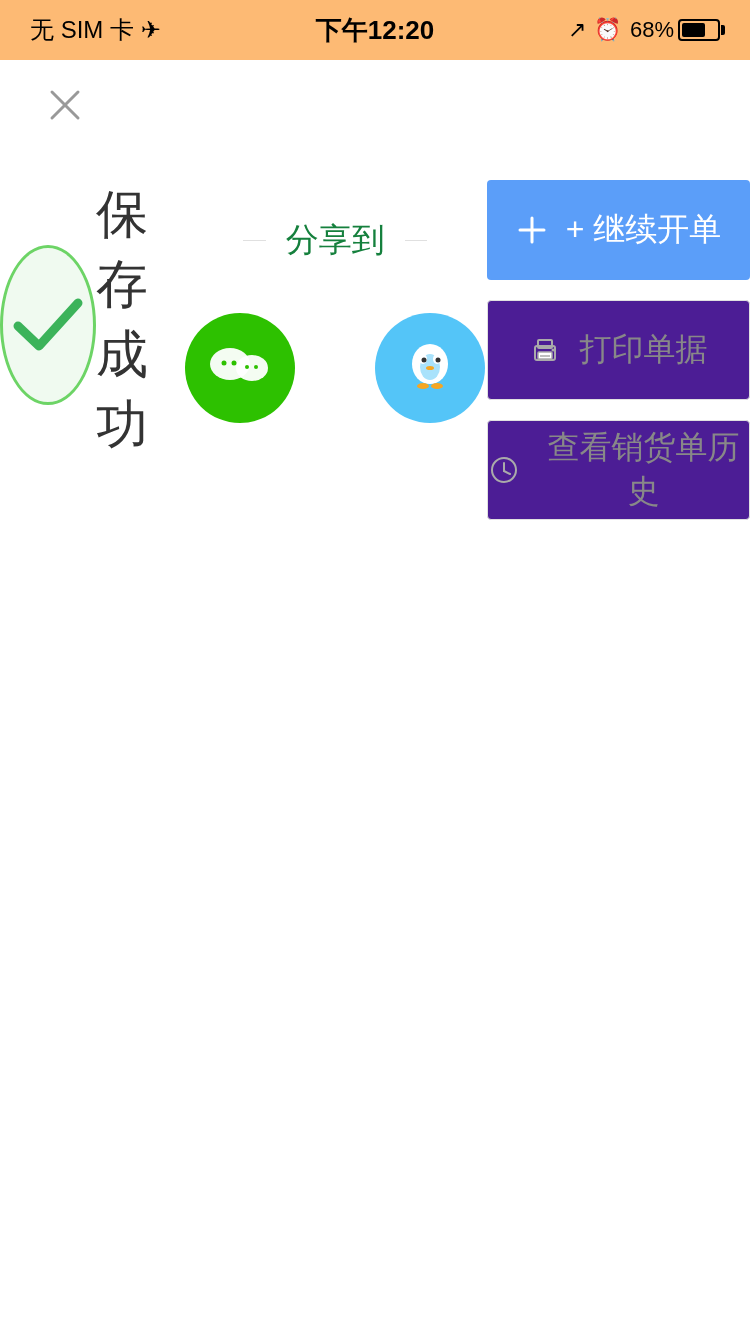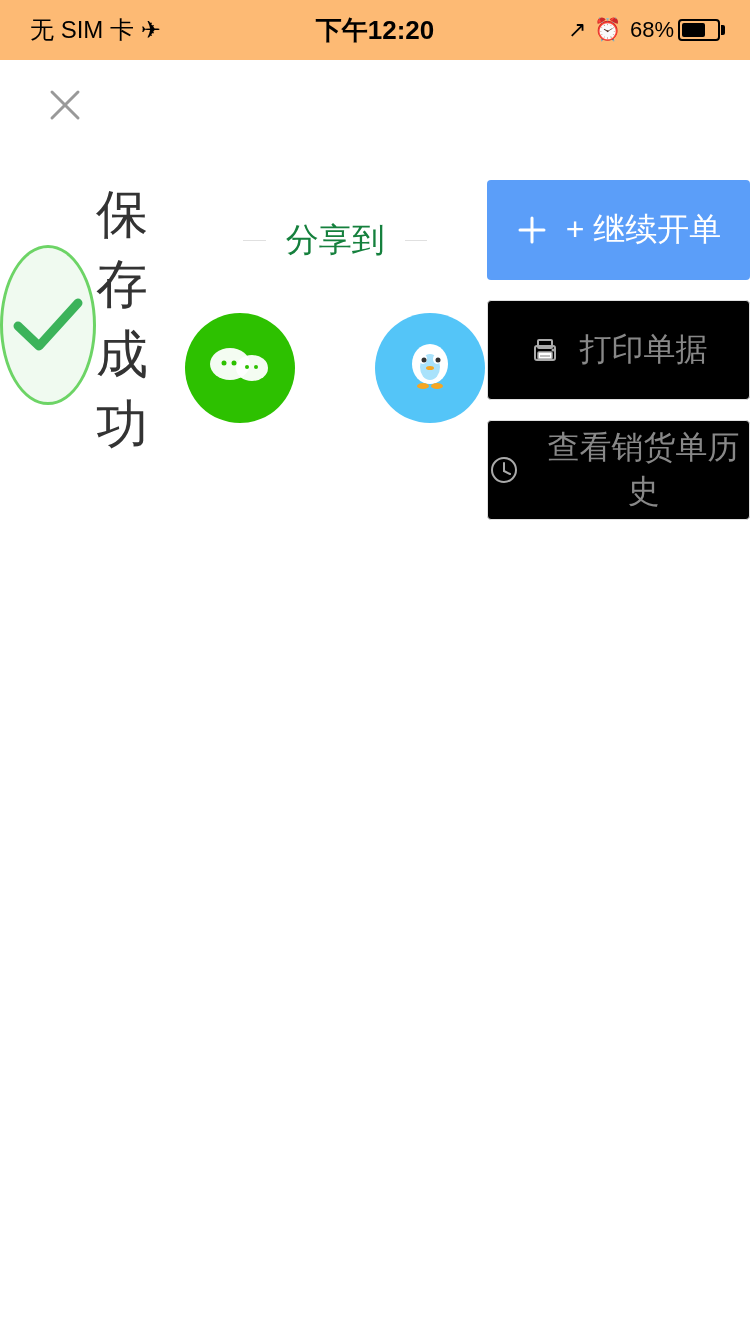--- a/index.html
+++ b/index.html
@@ -199,21 +199,21 @@
       justify-content: center;
       gap: 18px;
       font-size: 32px;
       cursor: pointer;
     }
     .btn-primary {
       background: #5b9ef9;
       color: #fff;
     }
     .btn-secondary {
-      background: #000000;
+      background: #4c1d95;
       color: #888;
       border: 1px solid #e0e0e0;
     }
     .btn-icon {
       display: flex;
       align-items: center;
       justify-content: center;
     }
     .btn-icon svg {
       width: 32px;

